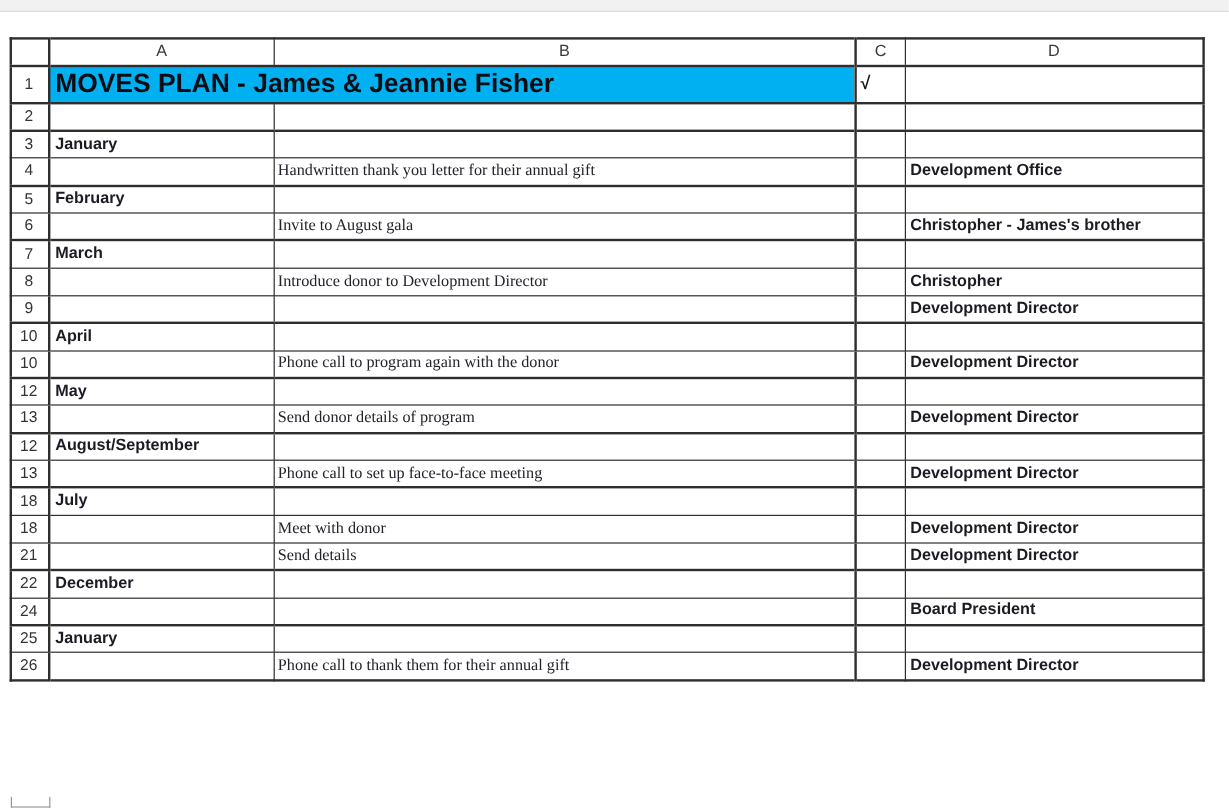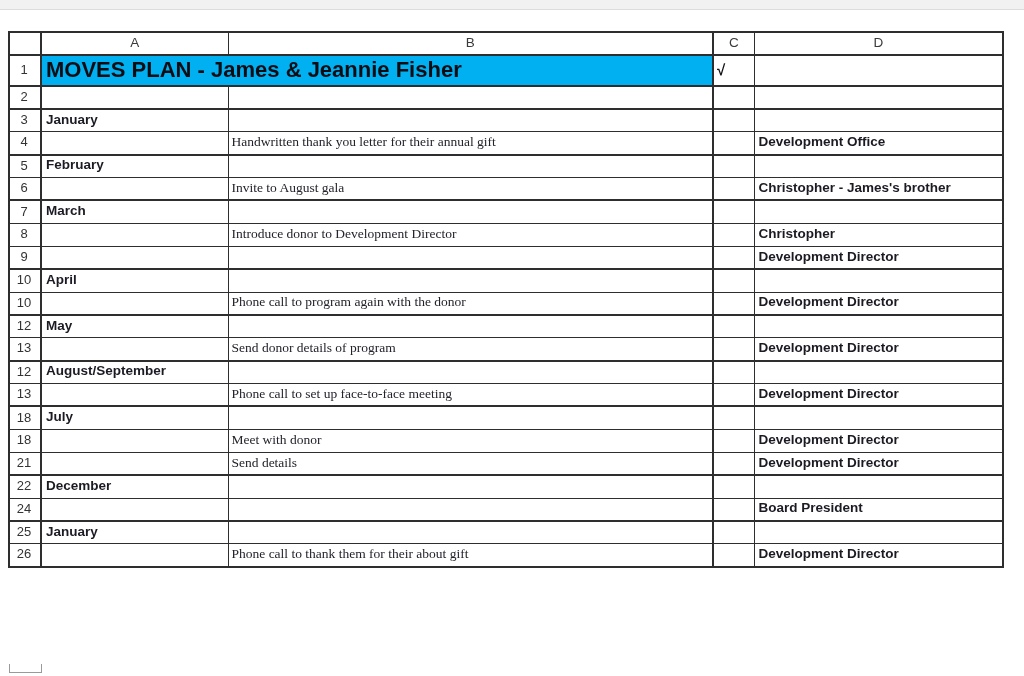--- a/index.html
+++ b/index.html
@@ -249,20 +249,20 @@
       <tr class="section-start">
     <td class="rn">25</td>
     <td class="a-cell">January</td>
     <td class="b-cell"></td>
     <td class="c-cell"></td>
     <td class="d-cell"></td>
   </tr>
       <tr>
     <td class="rn">26</td>
     <td class="a-cell"></td>
-    <td class="b-cell">Phone call to thank them for their about gift</td>
+    <td class="b-cell">Phone call to thank them for their annual gift</td>
     <td class="c-cell"></td>
     <td class="d-cell">Development Director</td>
   </tr>
     </tbody>
 </table>
 
 <div class="row27-stub"></div>
 
 </body></html>

